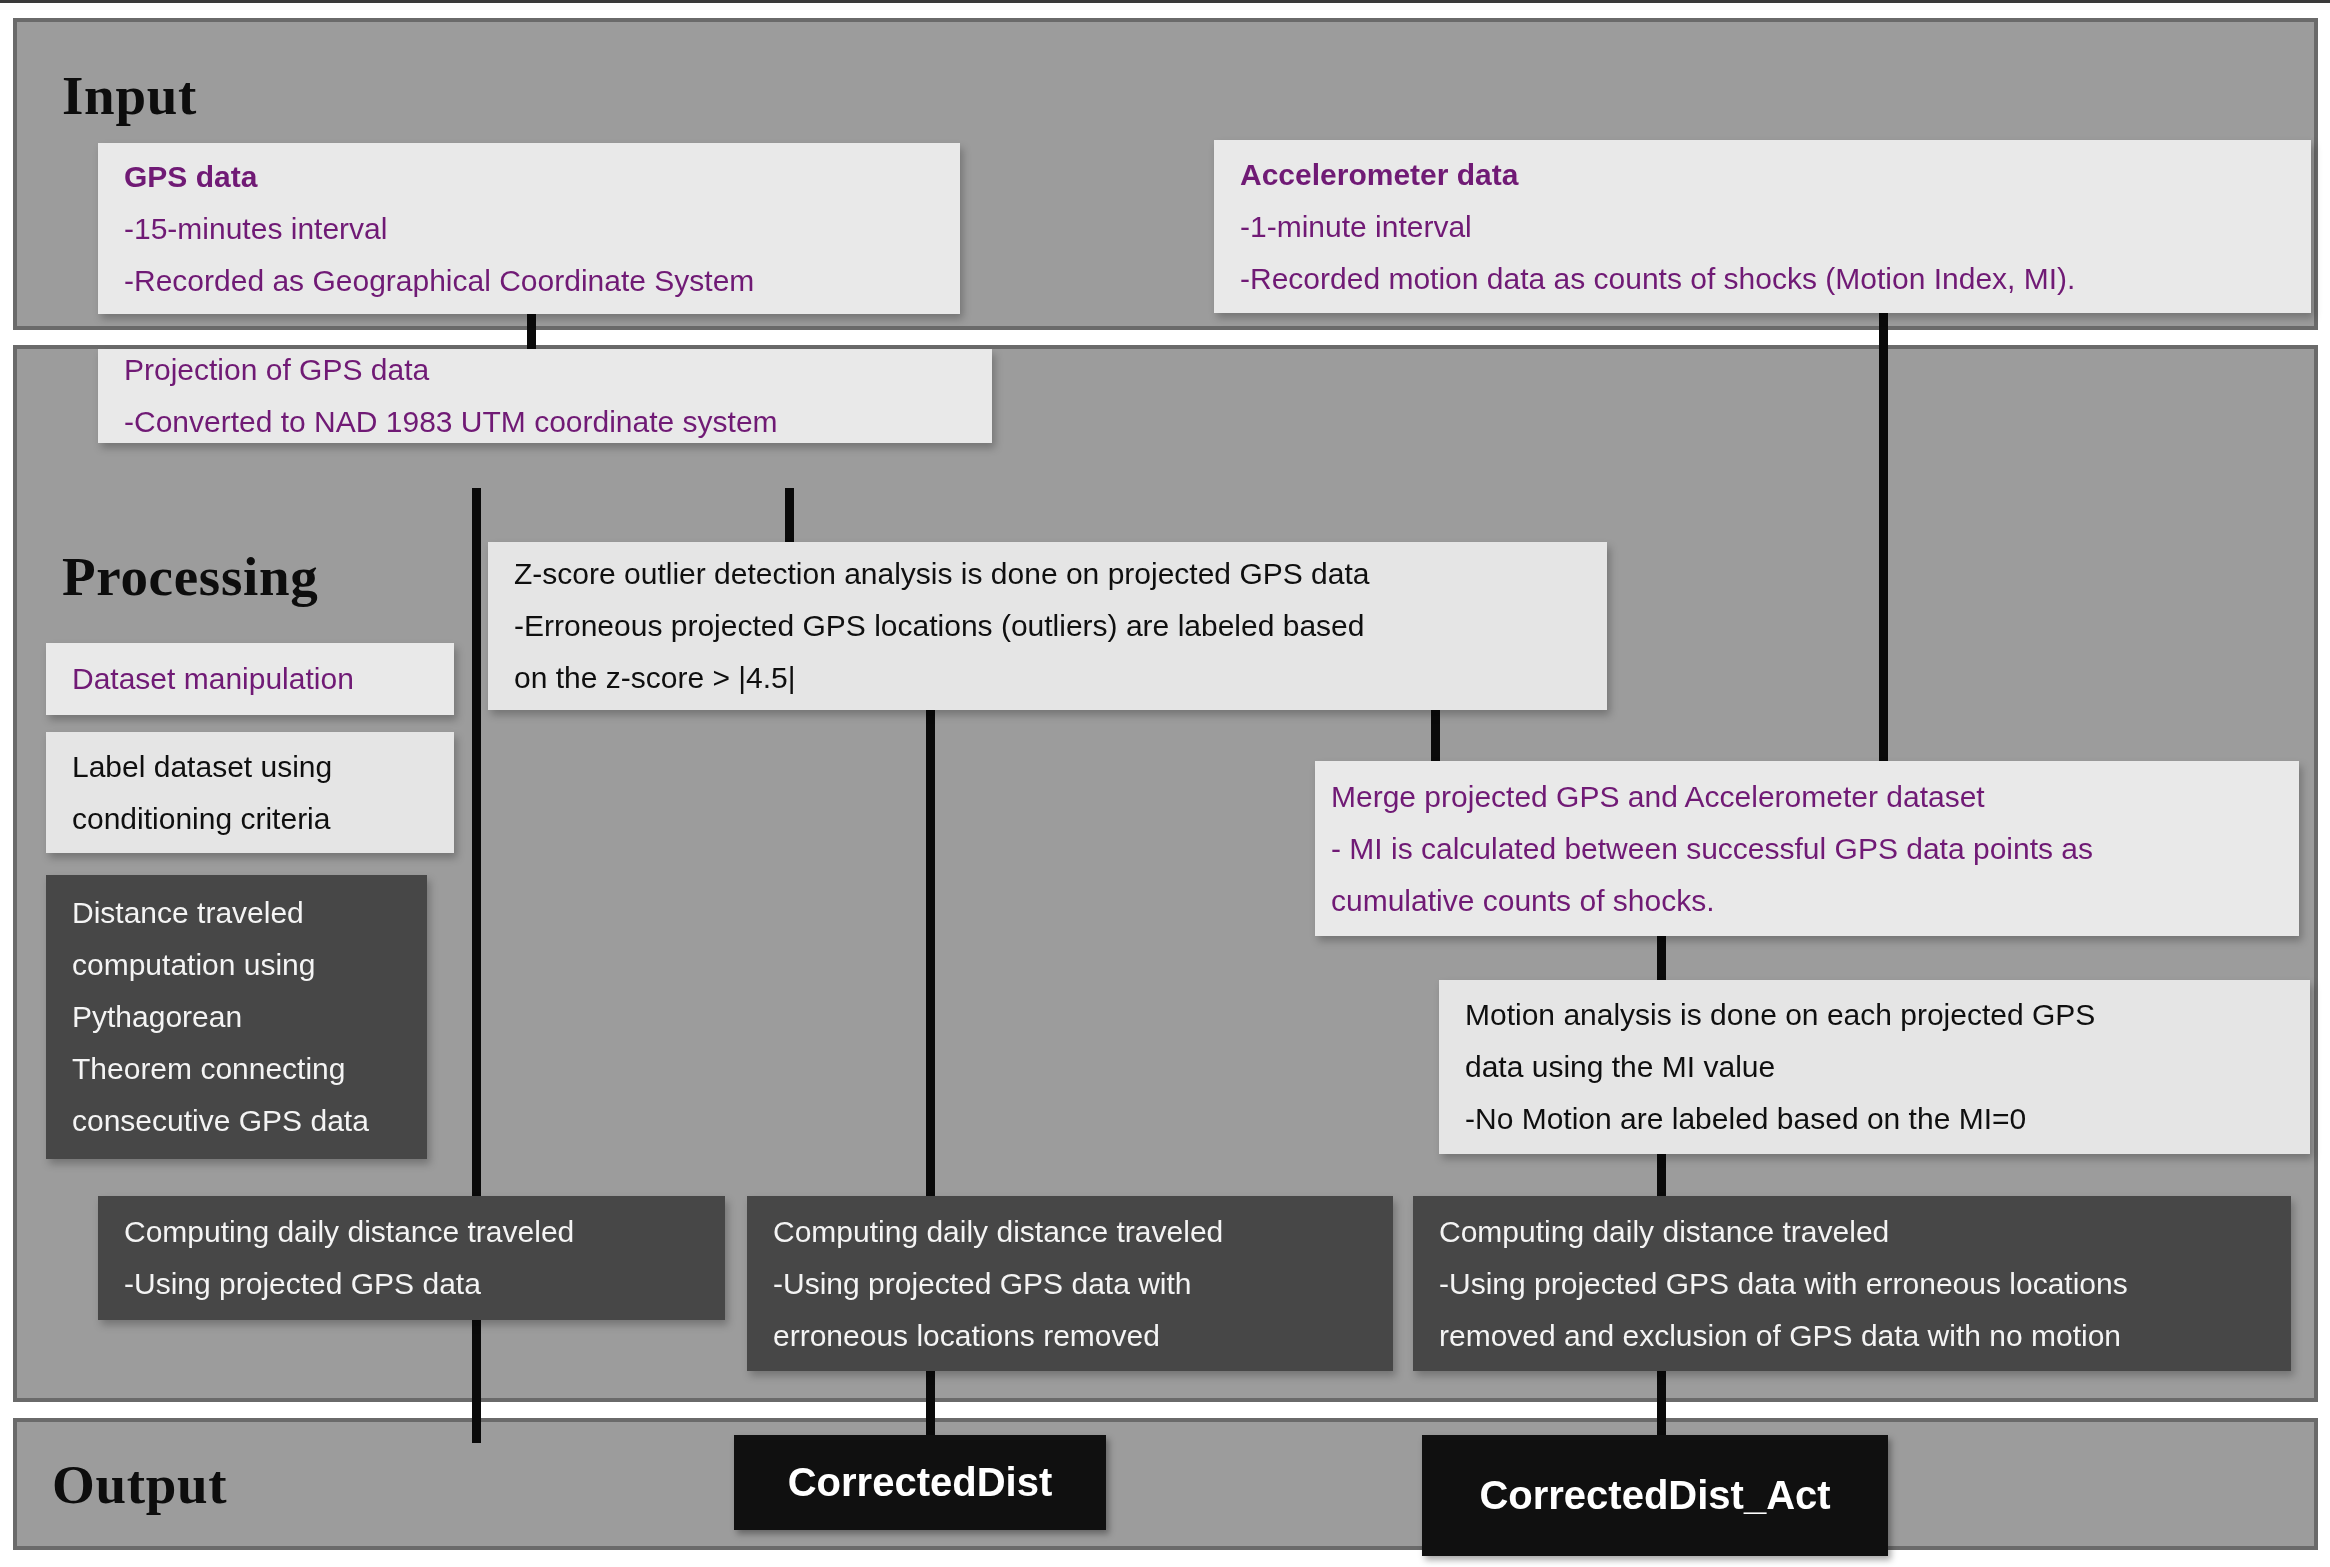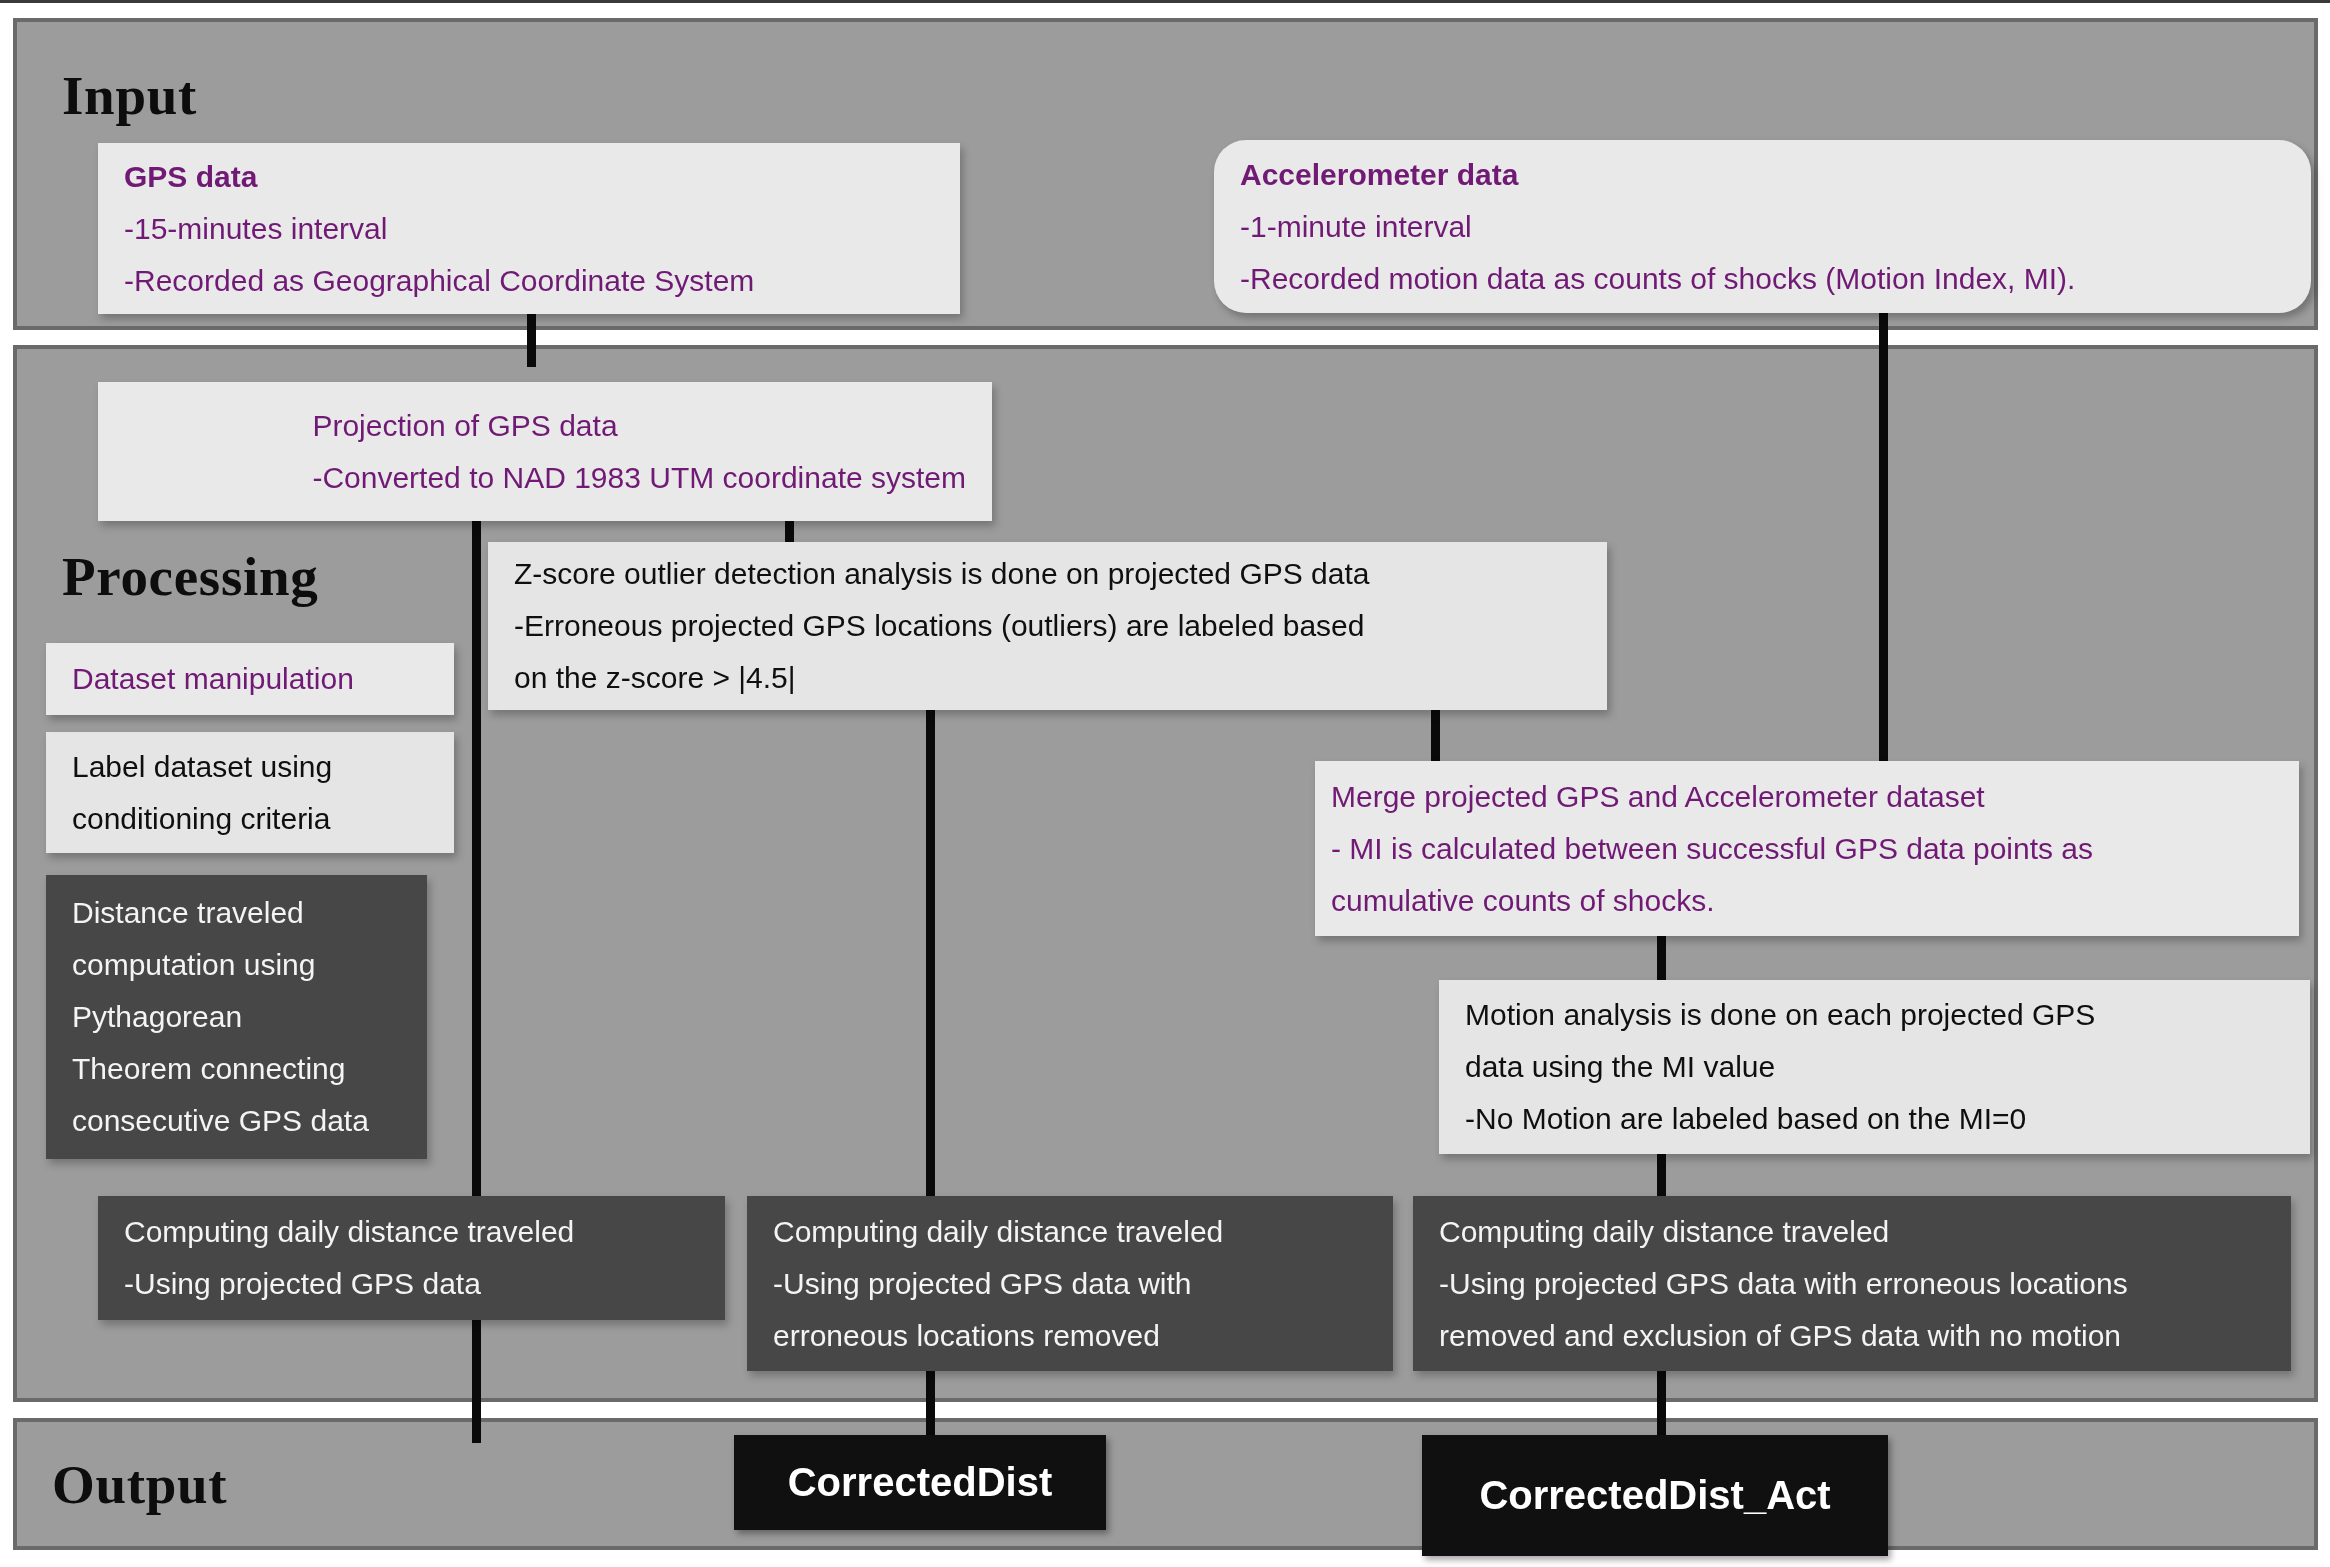--- a/index.html
+++ b/index.html
@@ -30,22 +30,22 @@
     white-space:pre-line;
     display:flex; flex-direction:column; justify-content:center;
     box-shadow:3.3px 4.6px 7.8px rgba(0,0,0,0.25);
   }
   .light{background:#e9e9e9;color:#701a75;}
   .mid{background:#e5e5e5;color:#0f0f0f;}
   .dark{background:#474747;color:#f4f4f4;}
   .bt{font-weight:bold;}
 
   #box-gps        {left:98px;  top:143px;  width:862px; height:171px;}
-  #box-accel      {left:1214px; top:140px;  width:1097px; height:173px;border-radius:32px;}
-  #box-projection {left:98px;  top:382px;  width:894px; height:139px;align-items:flex-end;}
+  #box-accel      {left:1214px; top:140px;  width:1097px; height:173px;}
+  #box-projection {left:98px;  top:349px;  width:894px; height:94px;}
   #box-zscore     {left:488px;  top:542px;  width:1119px; height:168px;}
   #box-merge      {left:1315px; top:761px; width:984px; height:175px;padding-left:16px;}
   #box-motion     {left:1439px; top:980px; width:871px; height:174px;}
   #legend-light   {left:46px;   top:643px;  width:408px;  height:72px;}
   #legend-mid     {left:46px;   top:732px; width:408px;  height:121px;}
   #legend-dark    {left:46px;   top:875px; width:381px;  height:284px;}
   #box-comp1      {left:98px;  top:1196px; width:627px;  height:124px;}
   #box-comp2      {left:747px; top:1196px; width:646px;  height:175px;}
   #box-comp3      {left:1413px; top:1196px; width:878px; height:175px;}
 

